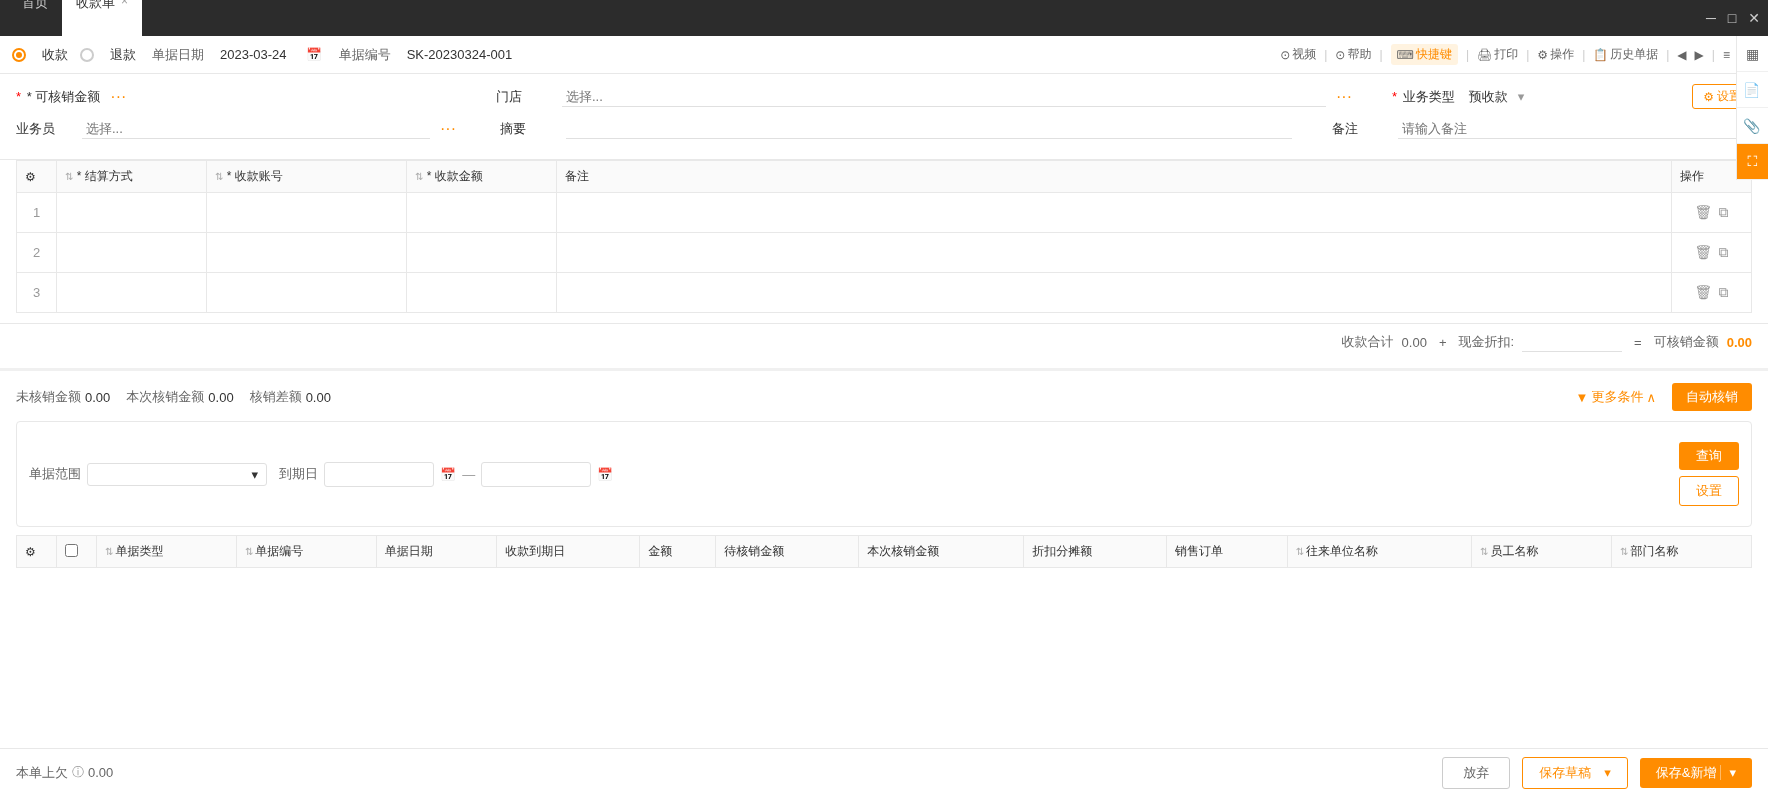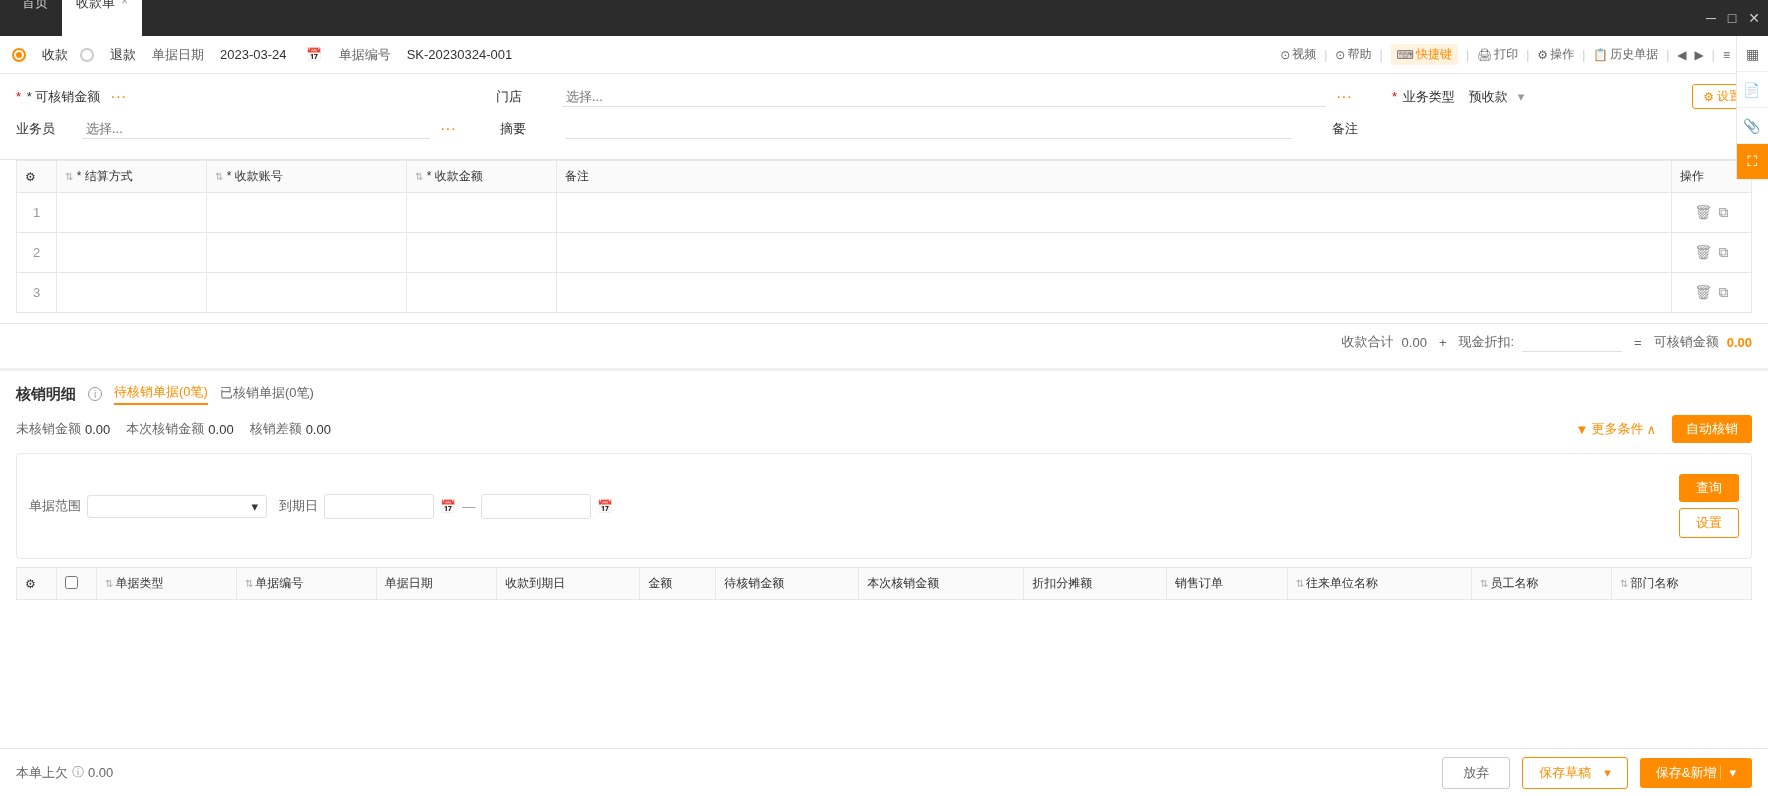--- a/index.html
+++ b/index.html
@@ -334,20 +334,21 @@
         <span class="dots-btn">···</span>
       </div>
 
       <div class="form-field" style="flex:1; margin-left: 44px;">
         <span class="form-field-label">摘要</span>
         <input class="form-input" type="text" style="">
       </div>
 
       <div class="form-field" style="max-width: 420px; margin-left: 40px;">
         <span class="form-field-label">备注</span>
+        <input class="form-input" type="text" placeholder="请输入备注" style="">
       </div>
     </div>
   </div>
 
   <div class="table-section">
     <table class="data-table">
       <thead>
         <tr>
           <th class="col-settings">
             <span>⚙</span>
@@ -421,26 +422,20 @@
     <span>0.00</span>
     <span style="margin: 0 4px;">+</span>
     <span>现金折扣:</span>
     <input type="text" class="summary-input" style="">
     <span style="margin: 0 4px;">=</span>
     <span>可核销金额</span>
     <span class="summary-orange">0.00</span>
   </div>
 
   <div class="writeoff-section">
-    <div class="section-header">
-      <span class="section-title">核销明细</span>
-      <span class="info-icon">i</span>
-      <span class="tab-link pending-badge">待核销单据(0笔)</span>
-      <span class="tab-link inactive">已核销单据(0笔)</span>
-    </div>
 
     <div class="stats-row">
       <div class="stats-item">
         <span>未核销金额</span>
         <span class="stats-value">0.00</span>
       </div>
       <div class="stats-item">
         <span>本次核销金额</span>
         <span class="stats-value">0.00</span>
       </div>

